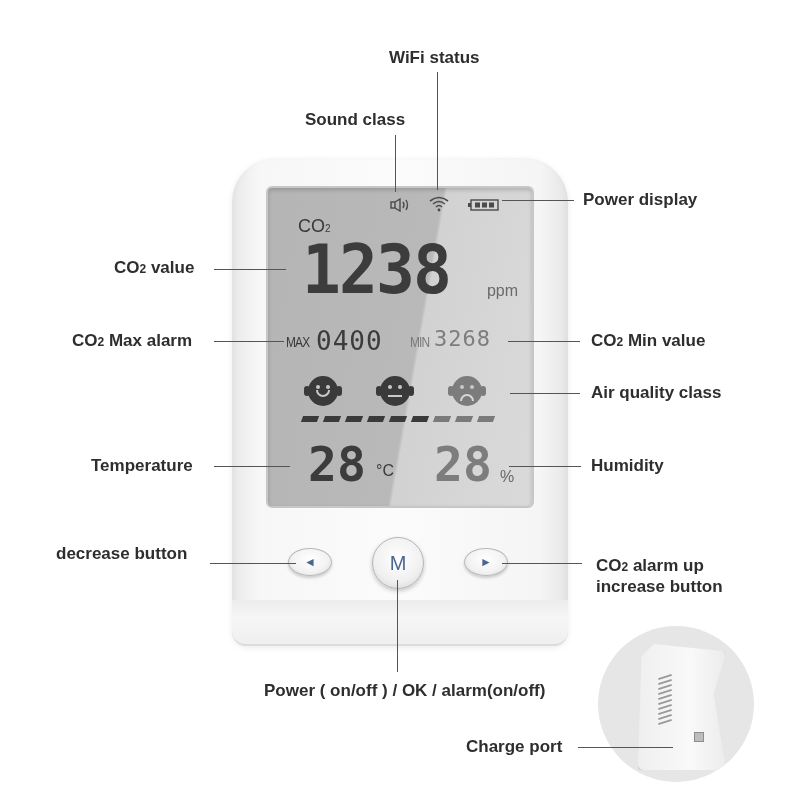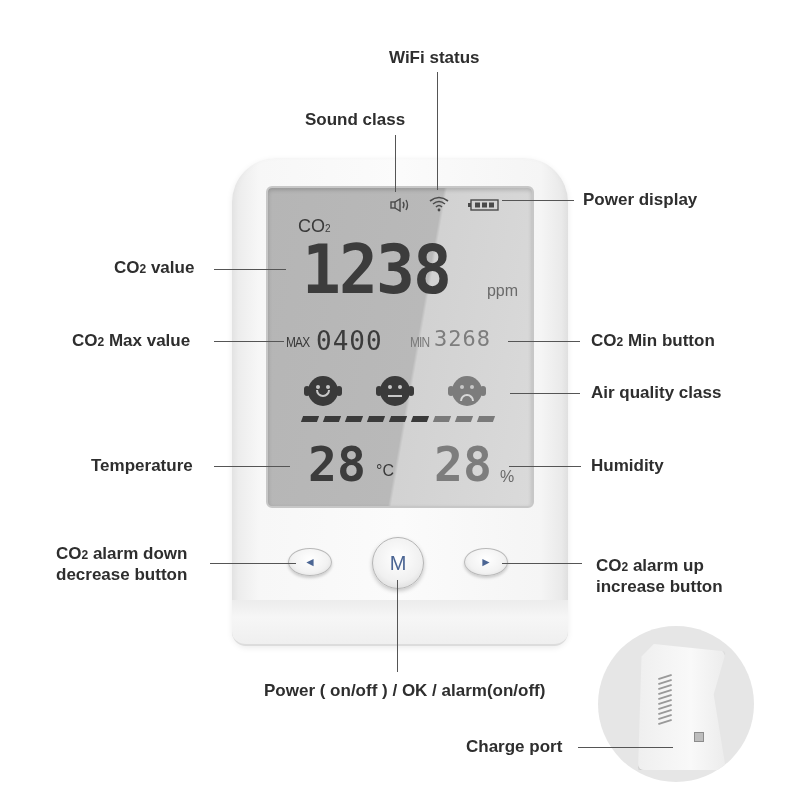--- a/index.html
+++ b/index.html
@@ -230,31 +230,30 @@
 <div class="line hline" style="left:578px; top:747px; width:95px;"></div>
 
 <div class="label" style="left:389px; top:48px;">WiFi status</div>
 <div class="label" style="left:305px; top:110px;">Sound class</div>
 <div class="label" style="left:583px; top:190px;">Power display</div>
 
 <div class="label" style="left:114px; top:258px;">
   <span>CO</span><span class="sub">2</span><span> value</span>
 </div>
 <div class="label" style="left:72px; top:331px;">
-  <span>CO</span><span class="sub">2</span><span> Max value</span>
+  <span>CO</span><span class="sub">2</span><span> Max alarm</span>
 </div>
 <div class="label" style="left:591px; top:331px;">
-  <span>CO</span><span class="sub">2</span><span> Min button</span>
+  <span>CO</span><span class="sub">2</span><span> Min value</span>
 </div>
 <div class="label" style="left:591px; top:383px;">Air quality class</div>
 <div class="label" style="left:91px; top:456px;">Temperature</div>
 <div class="label" style="left:591px; top:456px;">Humidity</div>
 
 <div class="label" style="left:56px; top:544px;">
-  <div><span>CO</span><span class="sub">2</span><span> alarm down</span></div>
   <div>decrease button</div>
 </div>
 <div class="label" style="left:596px; top:544px;margin-top:12px;">
   <div><span>CO</span><span class="sub">2</span><span> alarm up</span></div>
   <div>increase button</div>
 </div>
 
 <div class="label" style="left:249px; top:681px;margin-left:15px;">Power ( on/off ) / OK / alarm(on/off)</div>
 <div class="label" style="left:466px; top:737px;">Charge port</div>
 

